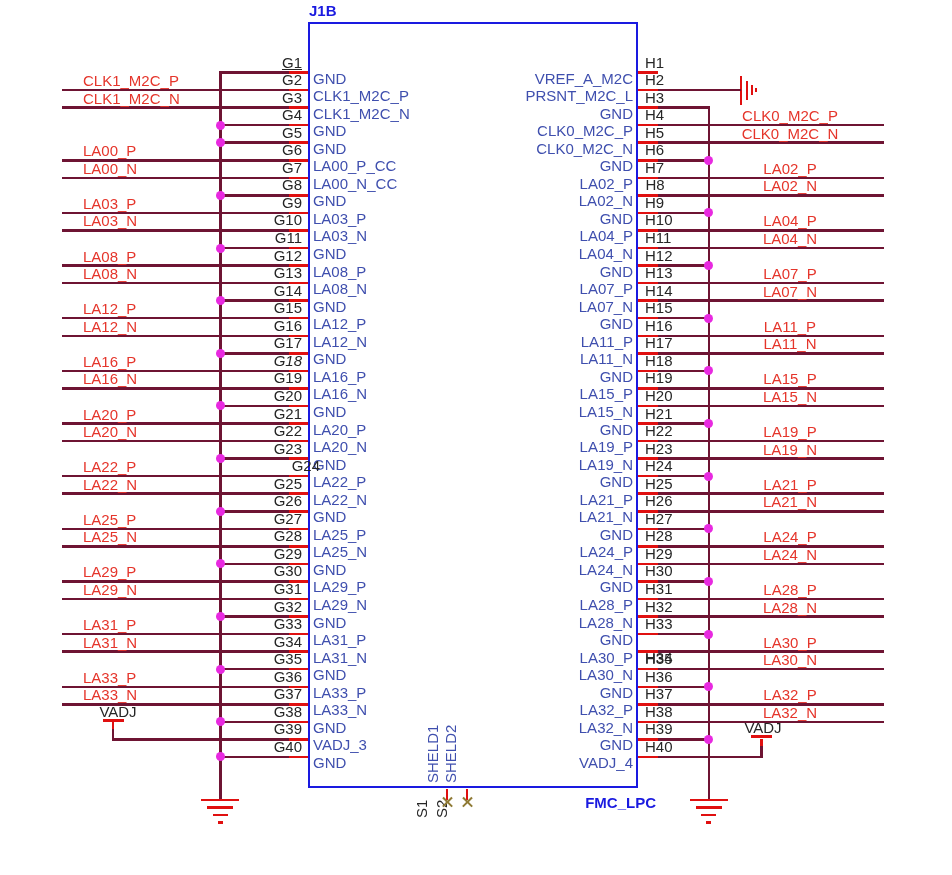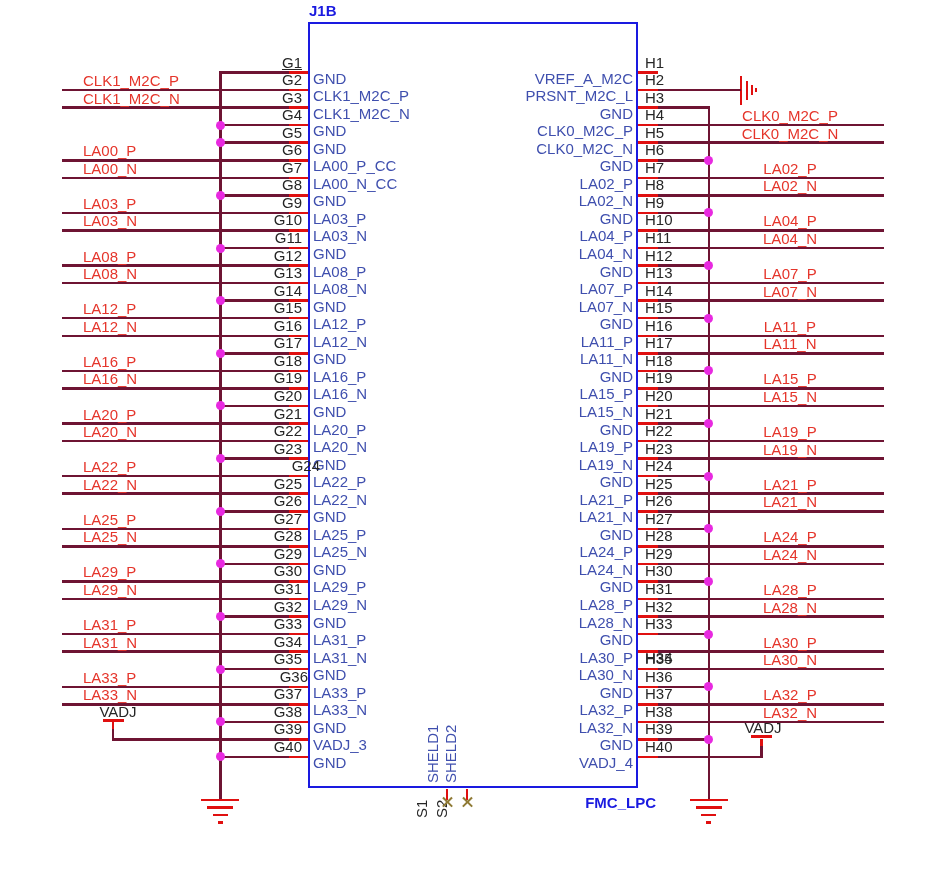--- a/index.html
+++ b/index.html
@@ -148,21 +148,21 @@
     <div class="pn pn-l" style="left: 242px; top: 317.75px;">G16</div>
     <div class="nm" style="left: 313px; top: 333.75px;">LA12_N</div>
     <div class="ln" style="left: 288px; top: 334.5px; width: 20px; height: 2.5px; background: var(--red);"></div>
     <div class="ln" style="left: 62px; top: 334.5px; width: 226.5px; height: 2.5px; background: var(--wire);"></div>
     <div class="net" style="left: 83px; top: 318.75px;">LA12_N</div>
     <div class="pn pn-l" style="left: 242px; top: 335.3px;">G17</div>
     <div class="nm" style="left: 313px; top: 351.3px;">GND</div>
     <div class="ln" style="left: 288px; top: 352.05px; width: 20px; height: 2.5px; background: var(--red);"></div>
     <div class="ln" style="left: 219px; top: 352.05px; width: 69.5px; height: 2.5px; background: var(--wire);"></div>
     <div class="dot" style="left: 215.75px; top: 348.8px;"></div>
-    <div class="pn pn-l" style="left: 242px; top: 352.85px;">G18</div>
+    <div class="pn pn-l" style="left: 242px; top: 352.85px; font-style: italic;">G18</div>
     <div class="nm" style="left: 313px; top: 368.85px;">LA16_P</div>
     <div class="ln" style="left: 288px; top: 369.6px; width: 20px; height: 2.5px; background: var(--red);"></div>
     <div class="ln" style="left: 62px; top: 369.6px; width: 226.5px; height: 2.5px; background: var(--wire);"></div>
     <div class="net" style="left: 83px; top: 353.85px;">LA16_P</div>
     <div class="pn pn-l" style="left: 242px; top: 370.4px;">G19</div>
     <div class="nm" style="left: 313px; top: 386.4px;">LA16_N</div>
     <div class="ln" style="left: 288px; top: 387.15px; width: 20px; height: 2.5px; background: var(--red);"></div>
     <div class="ln" style="left: 62px; top: 387.15px; width: 226.5px; height: 2.5px; background: var(--wire);"></div>
     <div class="net" style="left: 83px; top: 371.4px;">LA16_N</div>
     <div class="pn pn-l" style="left: 242px; top: 387.95px;">G20</div>
@@ -238,21 +238,21 @@
     <div class="pn pn-l" style="left: 242px; top: 633.65px;">G34</div>
     <div class="nm" style="left: 313px; top: 649.65px;">LA31_N</div>
     <div class="ln" style="left: 288px; top: 650.4px; width: 20px; height: 2.5px; background: var(--red);"></div>
     <div class="ln" style="left: 62px; top: 650.4px; width: 226.5px; height: 2.5px; background: var(--wire);"></div>
     <div class="net" style="left: 83px; top: 634.65px;">LA31_N</div>
     <div class="pn pn-l" style="left: 242px; top: 651.2px;">G35</div>
     <div class="nm" style="left: 313px; top: 667.2px;">GND</div>
     <div class="ln" style="left: 288px; top: 667.95px; width: 20px; height: 2.5px; background: var(--red);"></div>
     <div class="ln" style="left: 219px; top: 667.95px; width: 69.5px; height: 2.5px; background: var(--wire);"></div>
     <div class="dot" style="left: 215.75px; top: 664.7px;"></div>
-    <div class="pn pn-l" style="left: 248px; top: 668.75px;">G36</div>
+    <div class="pn pn-l" style="left: 242px; top: 668.75px;">G36</div>
     <div class="nm" style="left: 313px; top: 684.75px;">LA33_P</div>
     <div class="ln" style="left: 288px; top: 685.5px; width: 20px; height: 2.5px; background: var(--red);"></div>
     <div class="ln" style="left: 62px; top: 685.5px; width: 226.5px; height: 2.5px; background: var(--wire);"></div>
     <div class="net" style="left: 83px; top: 669.75px;">LA33_P</div>
     <div class="pn pn-l" style="left: 242px; top: 686.3px;">G37</div>
     <div class="nm" style="left: 313px; top: 702.3px;">LA33_N</div>
     <div class="ln" style="left: 288px; top: 703.05px; width: 20px; height: 2.5px; background: var(--red);"></div>
     <div class="ln" style="left: 62px; top: 703.05px; width: 226.5px; height: 2.5px; background: var(--wire);"></div>
     <div class="net" style="left: 83px; top: 687.3px;">LA33_N</div>
     <div class="pn pn-l" style="left: 242px; top: 704px;">G38</div>
@@ -293,21 +293,21 @@
     <div class="pn pn-r" style="left: 645px; top: 142.25px;">H6</div>
     <div class="nm nm-r" style="left: 483px; top: 158.25px;">GND</div>
     <div class="ln" style="left: 638px; top: 159px; width: 20px; height: 2.5px; background: var(--red);"></div>
     <div class="ln" style="left: 657.5px; top: 159px; width: 52.5px; height: 2.5px; background: var(--wire);"></div>
     <div class="dot" style="left: 704.25px; top: 155.75px;"></div>
     <div class="pn pn-r" style="left: 645px; top: 159.8px;">H7</div>
     <div class="nm nm-r" style="left: 483px; top: 175.8px;">LA02_P</div>
     <div class="ln" style="left: 638px; top: 176.55px; width: 20px; height: 2.5px; background: var(--red);"></div>
     <div class="ln" style="left: 657.5px; top: 176.55px; width: 226.5px; height: 2.5px; background: var(--wire);"></div>
     <div class="net net-r" style="left: 695px; top: 160.8px;">LA02_P</div>
-    <div class="pn pn-r" style="left: 645px; top: 177.35px;">H8</div>
+    <div class="pn pn-r" style="left: 625px; top: 177.35px; text-align: center;">H8</div>
     <div class="nm nm-r" style="left: 483px; top: 193.35px;">LA02_N</div>
     <div class="ln" style="left: 638px; top: 194.1px; width: 20px; height: 2.5px; background: var(--red);"></div>
     <div class="ln" style="left: 657.5px; top: 194.1px; width: 226.5px; height: 2.5px; background: var(--wire);"></div>
     <div class="net net-r" style="left: 695px; top: 178.35px;">LA02_N</div>
     <div class="pn pn-r" style="left: 645px; top: 194.9px;">H9</div>
     <div class="nm nm-r" style="left: 483px; top: 210.9px;">GND</div>
     <div class="ln" style="left: 638px; top: 211.65px; width: 20px; height: 2.5px; background: var(--red);"></div>
     <div class="ln" style="left: 657.5px; top: 211.65px; width: 52.5px; height: 2.5px; background: var(--wire);"></div>
     <div class="dot" style="left: 704.25px; top: 208.4px;"></div>
     <div class="pn pn-r" style="left: 645px; top: 212.45px;">H10</div>

